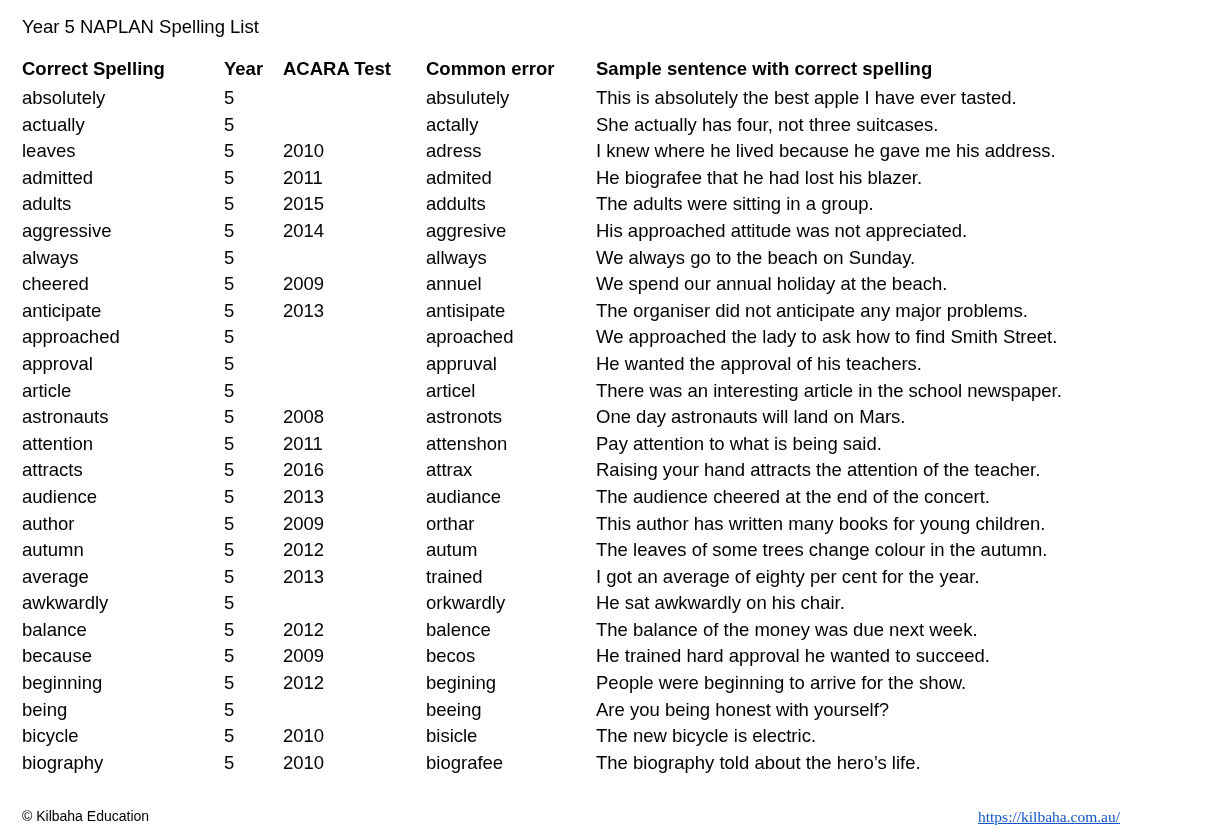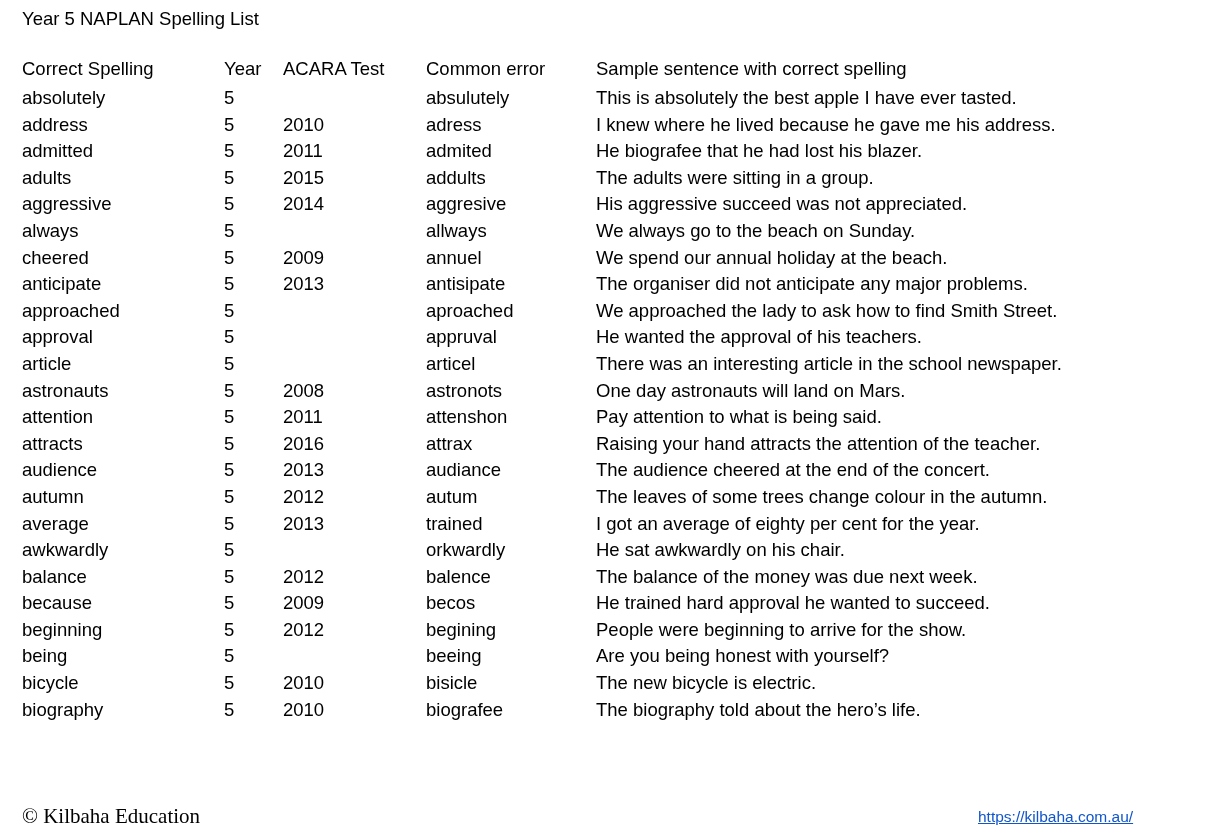--- a/index.html
+++ b/index.html
@@ -16,21 +16,21 @@
     overflow: hidden;
   }
   #page {
     position: relative;
     width: 1206px;
     height: 840px;
   }
   .doc-title {
     position: absolute;
     left: 22px;
-    top: 8px;
+    top: 16px;
     font-size: 18.5px;
     line-height: 22px;
     color: #000;
     white-space: nowrap;
   }
   table.spelling-table {
     position: absolute;
     left: 22px;
     top: 55px;
     border-collapse: collapse;
@@ -49,35 +49,34 @@
     margin: 0;
     text-align: left;
     vertical-align: baseline;
     font-size: 18.5px;
     line-height: 26.6px;
     height: 26.6px;
     white-space: nowrap;
     overflow: visible;
   }
   table.spelling-table thead th {
-    font-weight: normal;
+    font-weight: bold;
     font-size: 18.5px;
     line-height: 28px;
     height: 28px;
     padding-bottom: 2px;
   }
   .footer-left {
     position: absolute;
     left: 22px;
     top: 807px;
-    font-size: 21px;
+    font-size: 14px;
     line-height: 19px;
     color: #000;
     white-space: nowrap;
-    font-family: Liberation Serif, serif;
   }
   .footer-right {
     position: absolute;
     left: 978px;
     top: 807px;
     font-size: 15.5px;
     line-height: 19px;
     color: #1155cc;
     text-decoration: underline;
     white-space: nowrap;
@@ -109,21 +108,28 @@
     </thead>
     <tbody id="table-body">
         <tr>
           <td>absolutely</td>
           <td>5</td>
           <td></td>
           <td>absulutely</td>
           <td>This is absolutely the best apple I have ever tasted.</td>
         </tr>
         <tr>
-          <td>address</td>
+          <td>actually</td>
+          <td>5</td>
+          <td></td>
+          <td>actally</td>
+          <td>She actually has four, not three suitcases.</td>
+        </tr>
+        <tr>
+          <td>leaves</td>
           <td>5</td>
           <td>2010</td>
           <td>adress</td>
           <td>I knew where he lived because he gave me his address.</td>
         </tr>
         <tr>
           <td>admitted</td>
           <td>5</td>
           <td>2011</td>
           <td>admited</td>
@@ -134,21 +140,21 @@
           <td>5</td>
           <td>2015</td>
           <td>addults</td>
           <td>The adults were sitting in a group.</td>
         </tr>
         <tr>
           <td>aggressive</td>
           <td>5</td>
           <td>2014</td>
           <td>aggresive</td>
-          <td>His aggressive succeed was not appreciated.</td>
+          <td>His approached attitude was not appreciated.</td>
         </tr>
         <tr>
           <td>always</td>
           <td>5</td>
           <td></td>
           <td>allways</td>
           <td>We always go to the beach on Sunday.</td>
         </tr>
         <tr>
           <td>cheered</td>
@@ -207,20 +213,27 @@
           <td>Raising your hand attracts the attention of the teacher.</td>
         </tr>
         <tr>
           <td>audience</td>
           <td>5</td>
           <td>2013</td>
           <td>audiance</td>
           <td>The audience cheered at the end of the concert.</td>
         </tr>
         <tr>
+          <td>author</td>
+          <td>5</td>
+          <td>2009</td>
+          <td>orthar</td>
+          <td>This author has written many books for young children.</td>
+        </tr>
+        <tr>
           <td>autumn</td>
           <td>5</td>
           <td>2012</td>
           <td>autum</td>
           <td>The leaves of some trees change colour in the autumn.</td>
         </tr>
         <tr>
           <td>average</td>
           <td>5</td>
           <td>2013</td>
@@ -274,15 +287,15 @@
           <td>5</td>
           <td>2010</td>
           <td>biografee</td>
           <td>The biography told about the hero’s life.</td>
         </tr>
       </tbody>
   </table>
 
   <div class="footer-left">© Kilbaha Education</div>
 
-  <a class="footer-right" href="#" style="color: rgb(17, 85, 204);">https://kilbaha.com.au/</a>
+  <a class="footer-right" href="#" style="color: rgb(17, 85, 204); font-family: Liberation Serif, serif;">https://kilbaha.com.au/</a>
 
 </div>
 
 </body></html>

